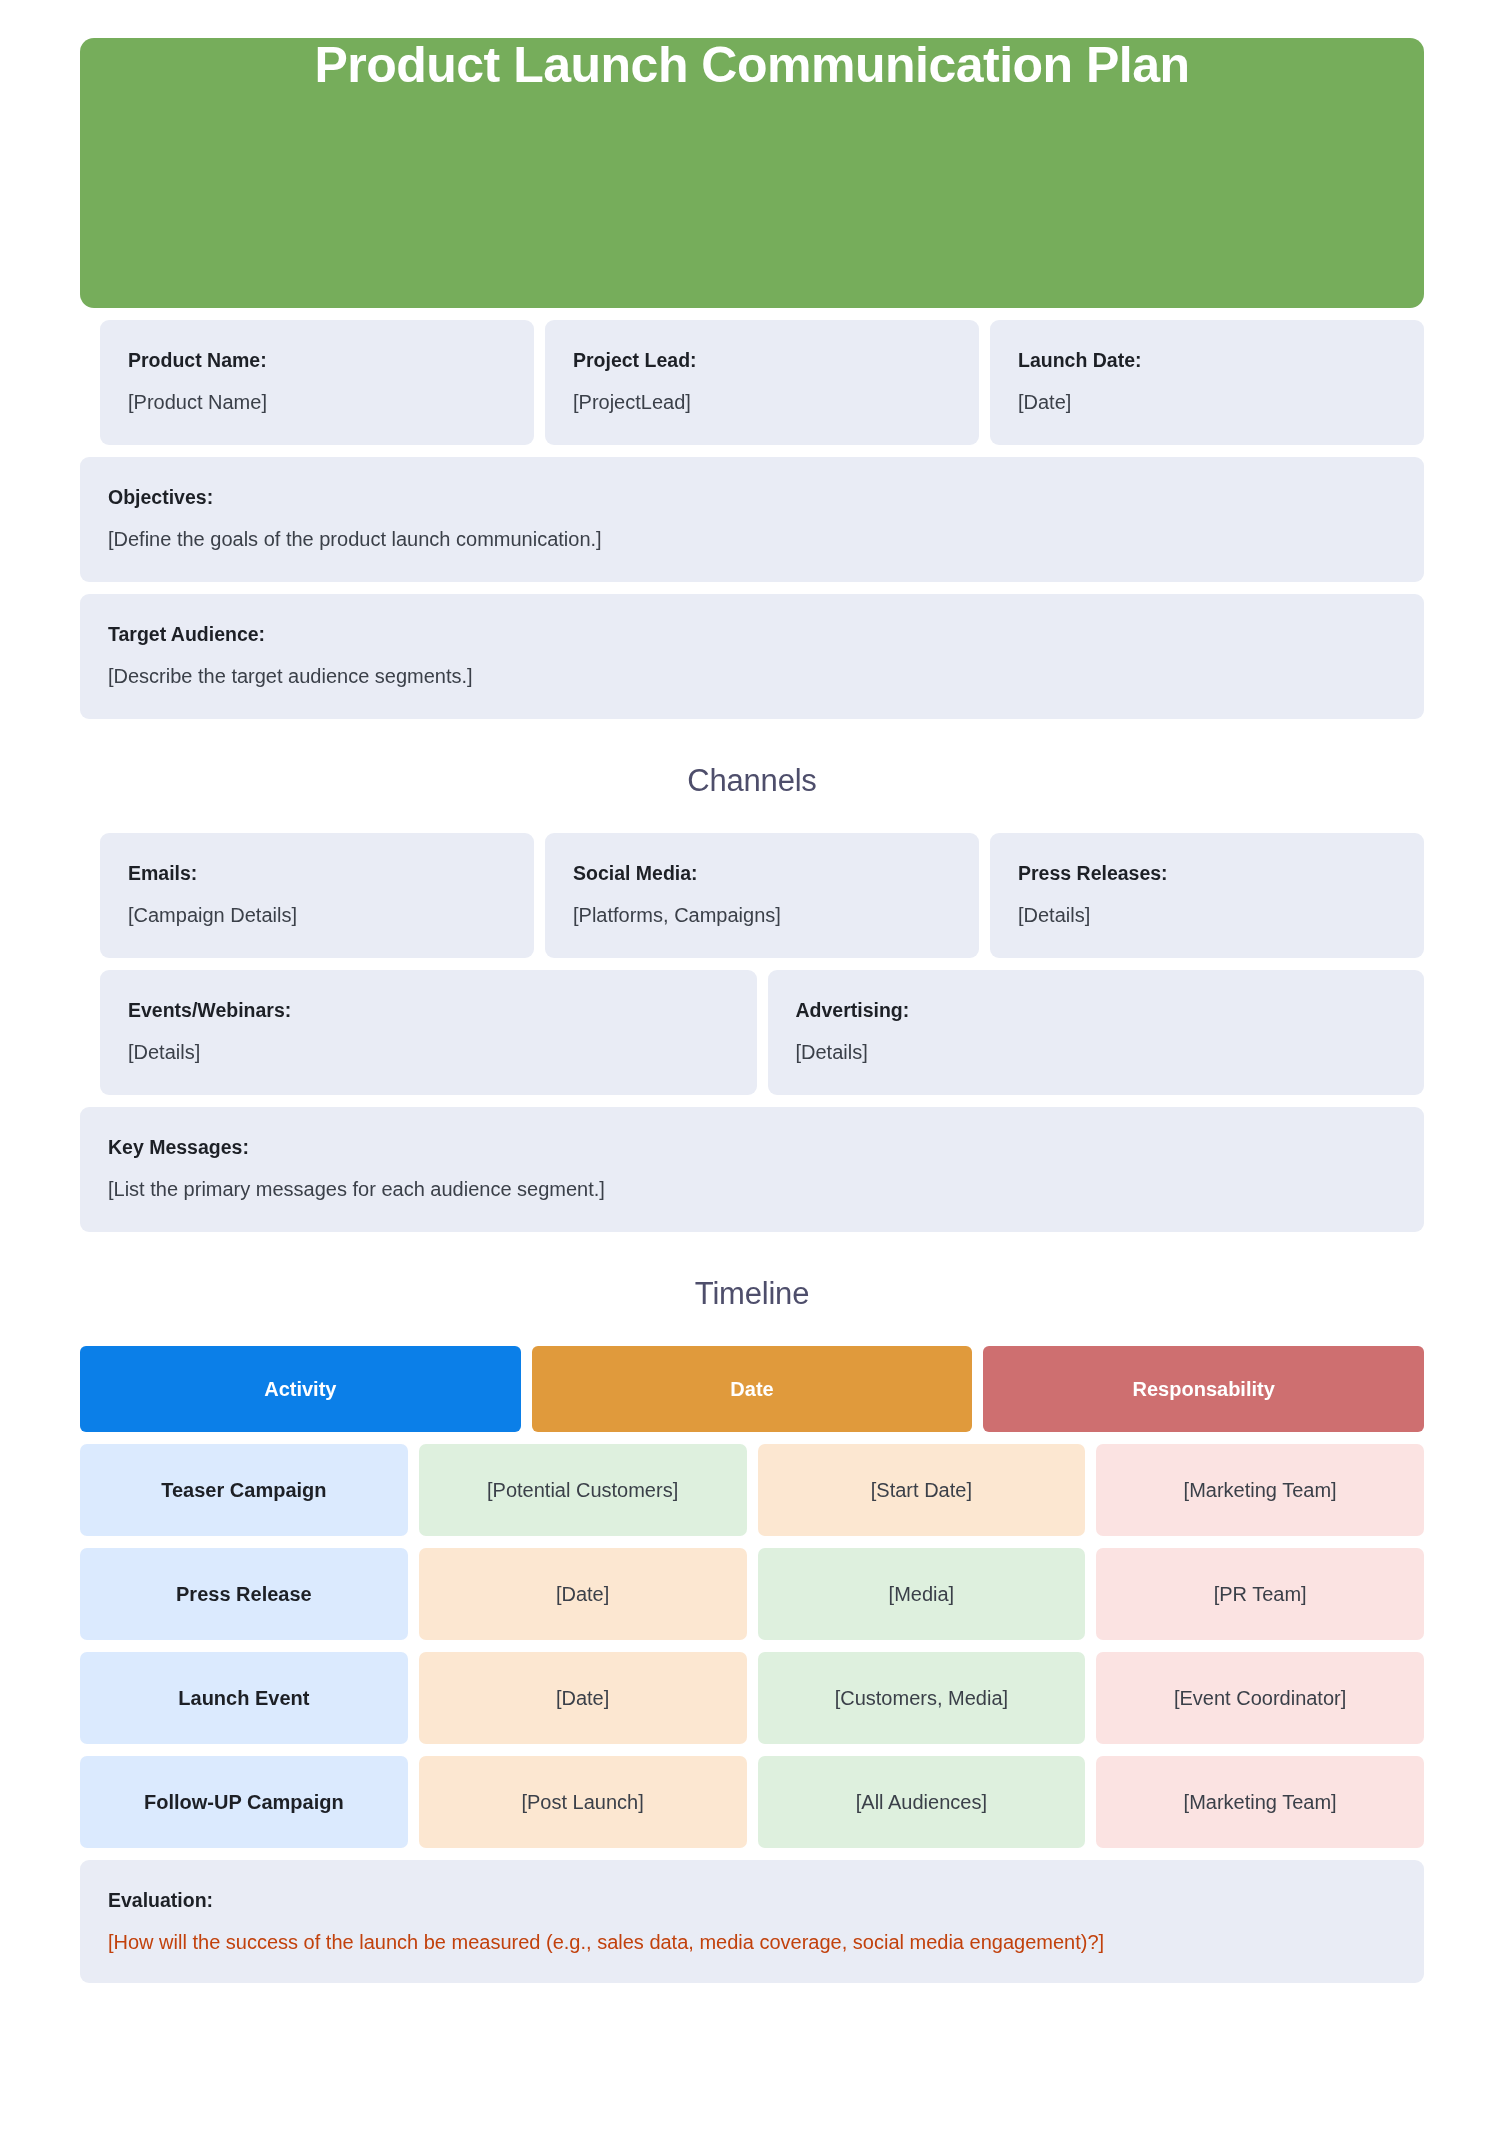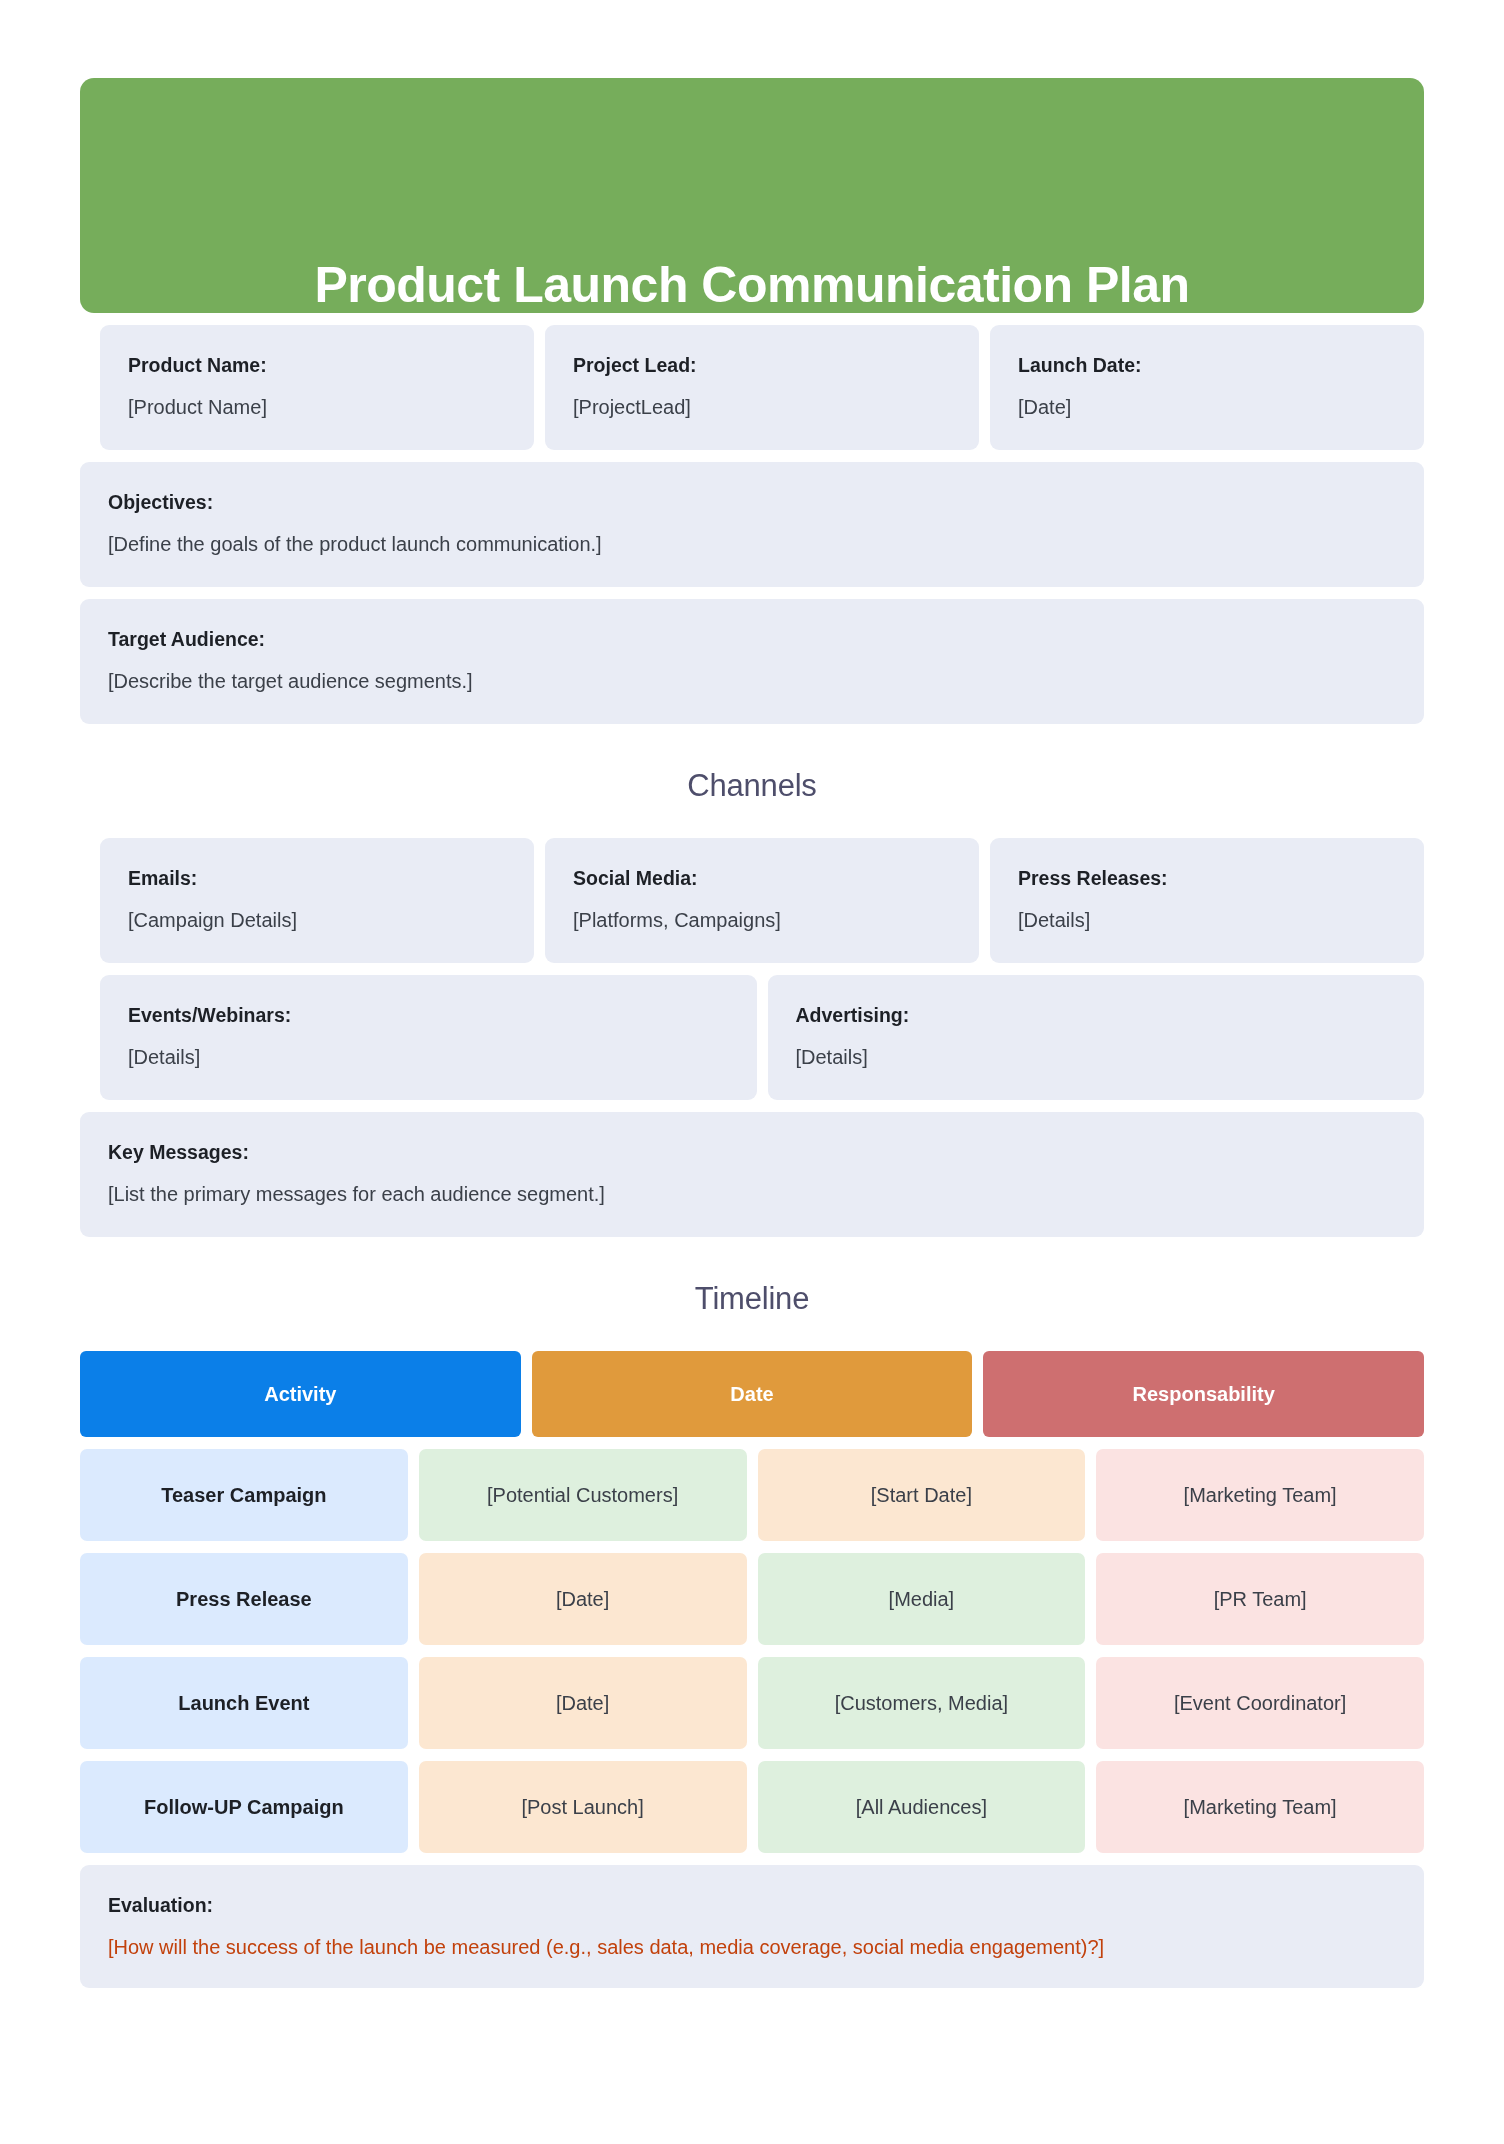--- a/index.html
+++ b/index.html
@@ -21,26 +21,26 @@
 
   .sheet {
     position: absolute;
     left: 80px;
     top: 0;
     width: 1344px;
   }
 
   
   .banner {
-    margin-top: 78px;
-    height: 235px;
+    margin-top: 38px;
+    height: 270px;
     background: #76AD5B;
     border-radius: 14px;
     display: flex;
-    align-items: flex-end;
+    align-items: flex-start;
     justify-content: center;
   }
   .banner-title {
     color: #ffffff;
     font-size: 50px;
     font-weight: bold;
     letter-spacing: -0.5px;
     text-align: center;
     line-height: 1.1;
   }

